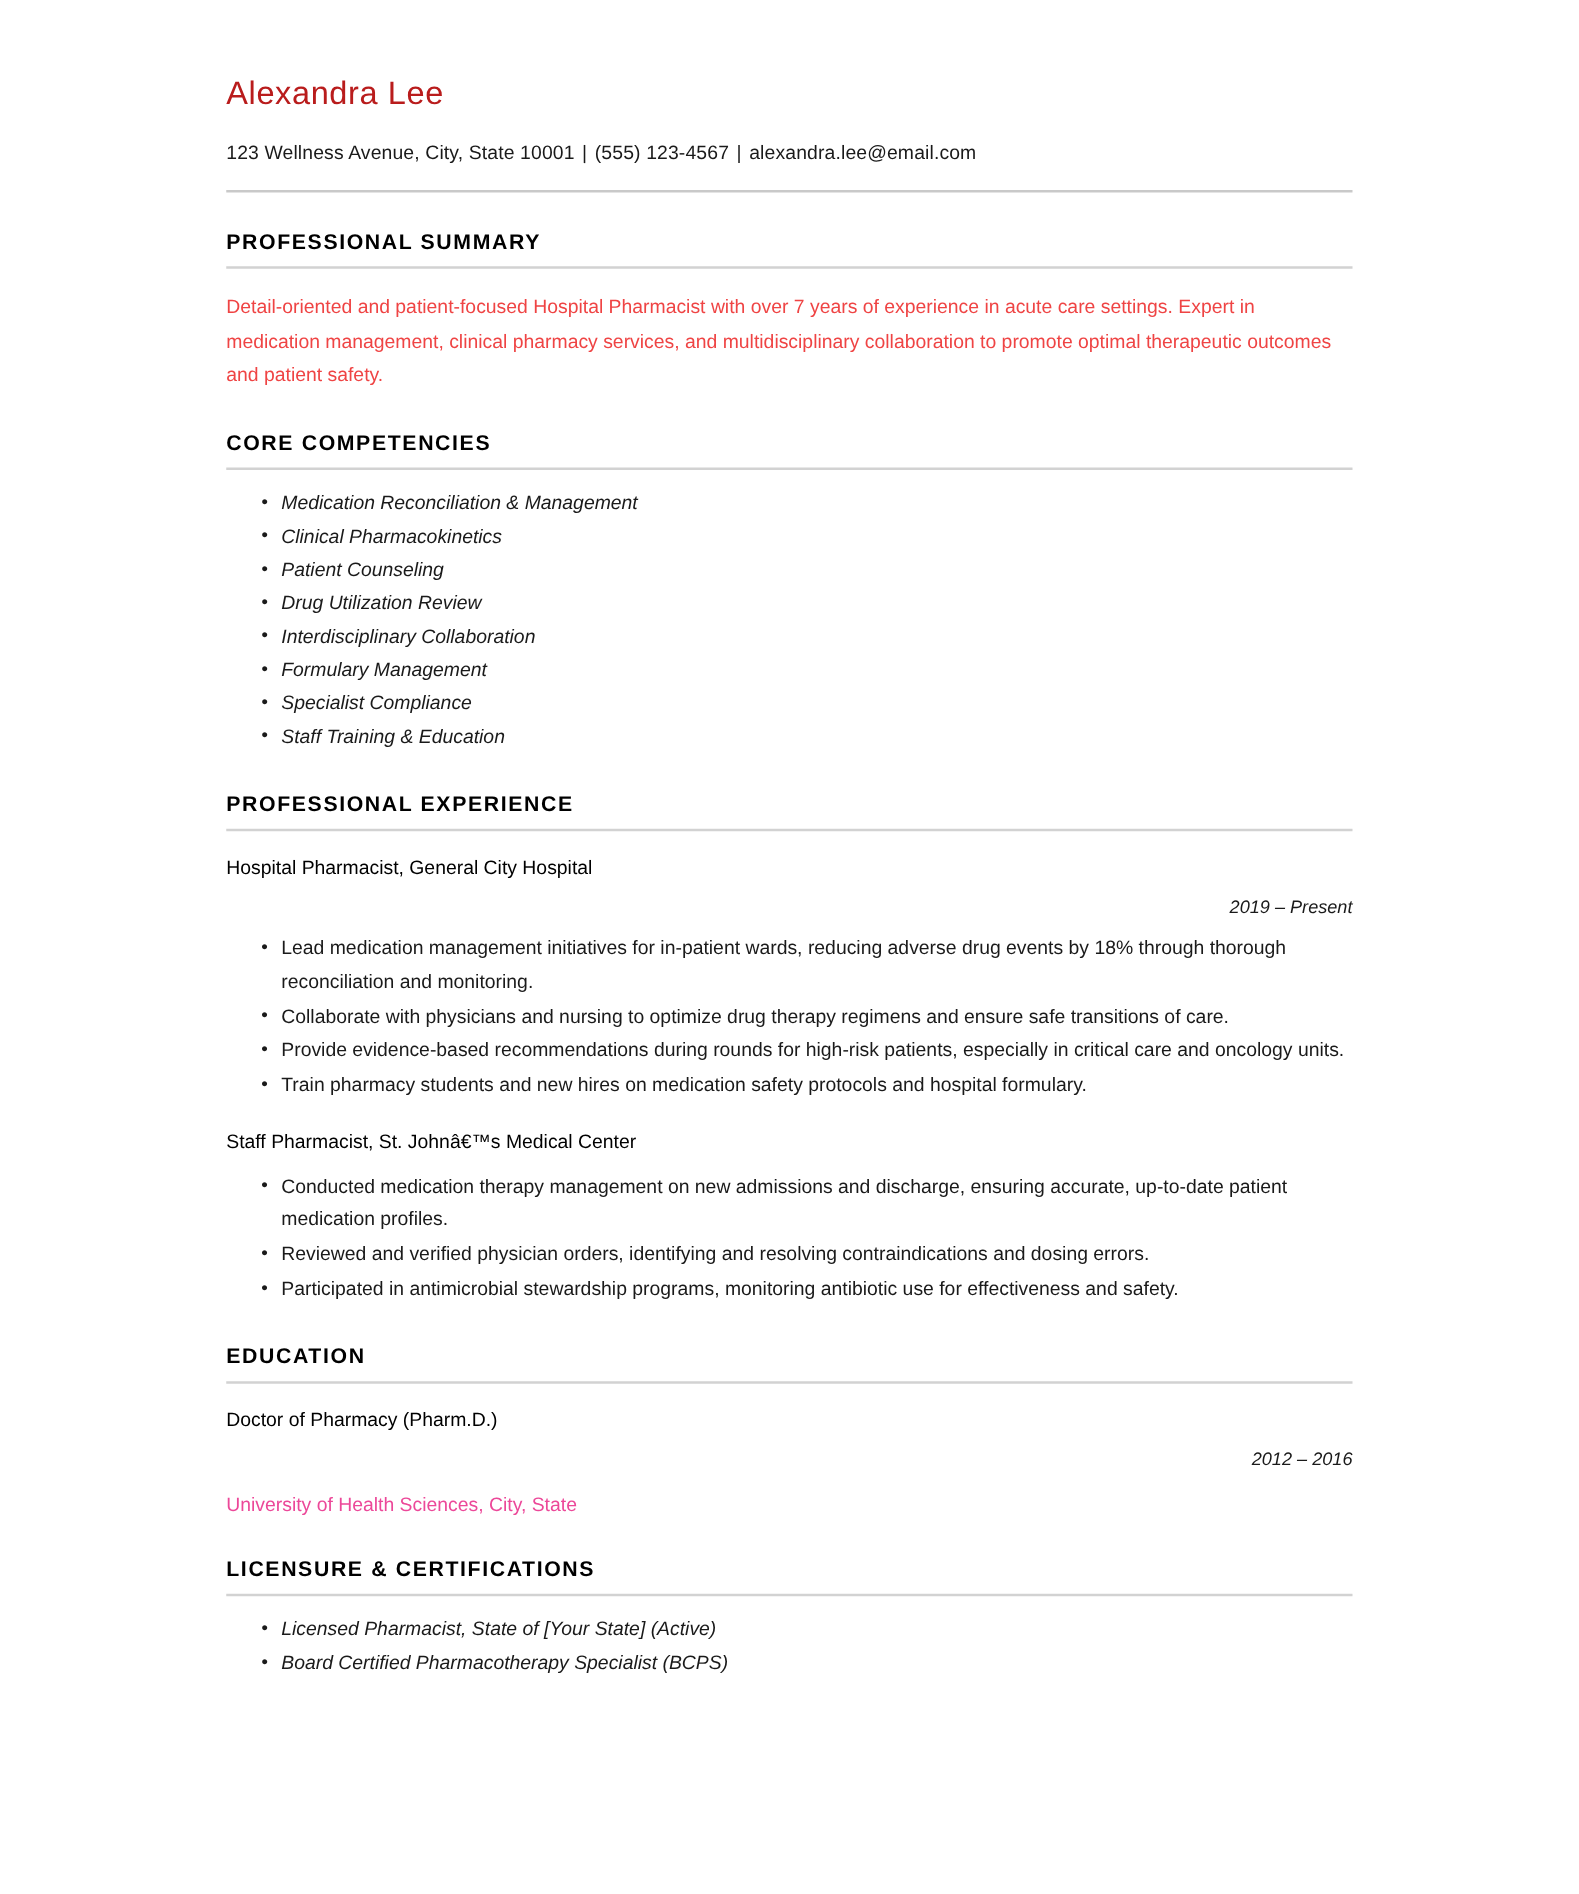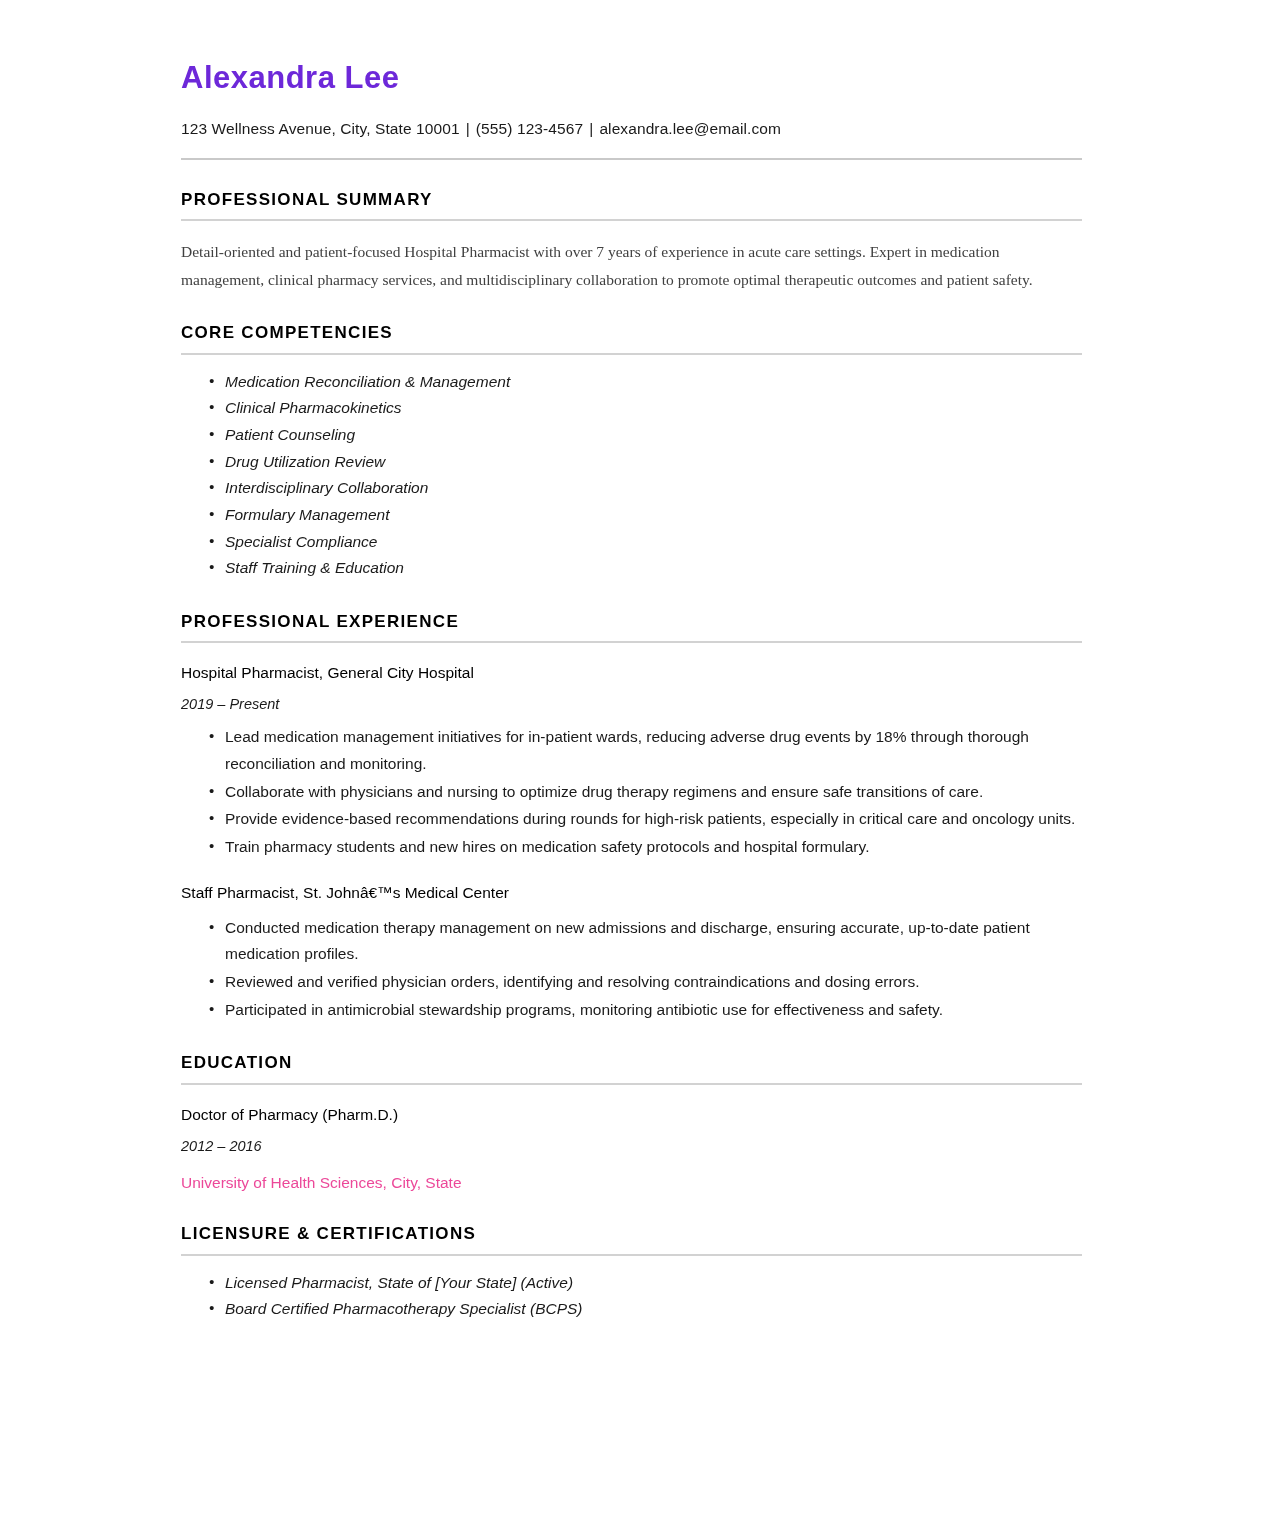--- a/index.html
+++ b/index.html
@@ -23,24 +23,24 @@
     background: #ffffff;
     padding: 48px 181px 40px 181px;
   }
 
   .content {
     width: 901px;
   }
 
   
   .name {
-    font-size: 31px;
-    font-weight: bold;
+    font-size: 26px;
+    font-weight: normal;
     letter-spacing: 0.5px;
-    color: #6d28d9;
+    color: #b91c1c;
     margin: 12px 0 0 0;
     line-height: 1.15;
   }
   .contact-line {
     font-size: 15.5px;
     color: #1a1a1a;
     margin-top: 24px;
     letter-spacing: 0.1px;
   }
   .contact-sep {
@@ -73,23 +73,22 @@
     border-top: 2px solid #d2d2d2;
     margin: 9px 0 0 0;
     width: 901px;
   }
 
   
   .summary {
     font-size: 15.5px;
     line-height: 1.78;
     margin: 17px 0 0 0;
-    color: #404040;
+    color: #ef4444;
     text-align: left;
-    font-family: Liberation Serif, serif;
   }
 
   
   ul.bullets {
     margin: 14px 0 0 0;
     padding-left: 28px;
     list-style: none;
   }
   ul.bullets > li {
     font-size: 15.5px;
@@ -123,21 +122,21 @@
     font-size: 15.5px;
     font-weight: normal;
     color: #000000;
     margin: 0;
     line-height: 1.3;
   }
   .entry-dates {
     font-size: 14.5px;
     font-style: italic;
     color: #1a1a1a;
-    text-align: left;
+    text-align: right;
     margin-top: 13px;
     width: 901px;
   }
   .entry-sub {
     font-size: 15.5px;
     color: #ec4899;
     margin-top: 17px;
     line-height: 1.5;
   }
   .entry .bullets {

